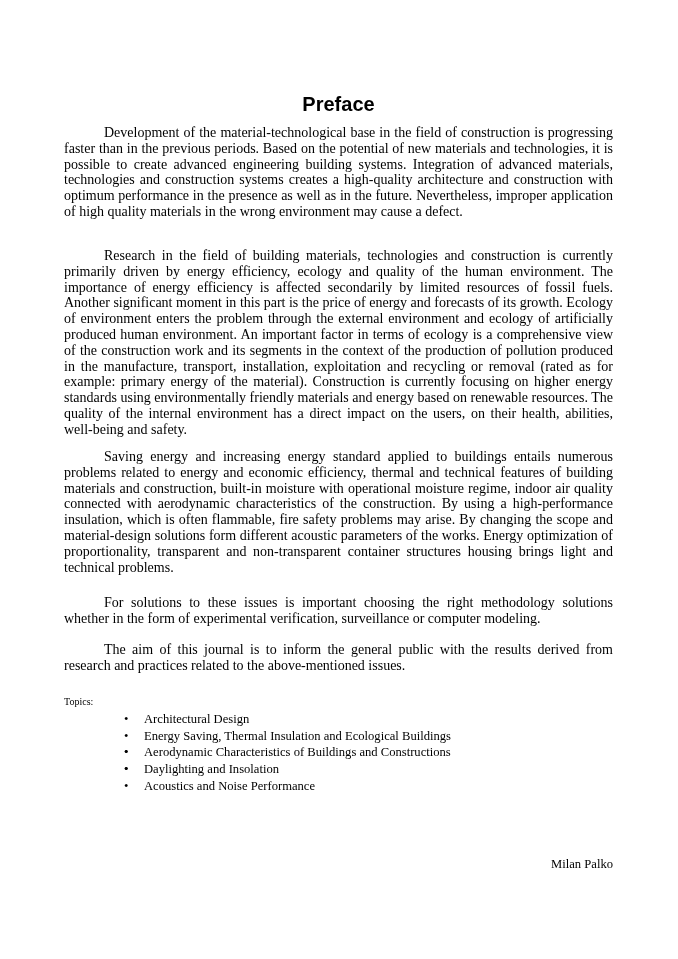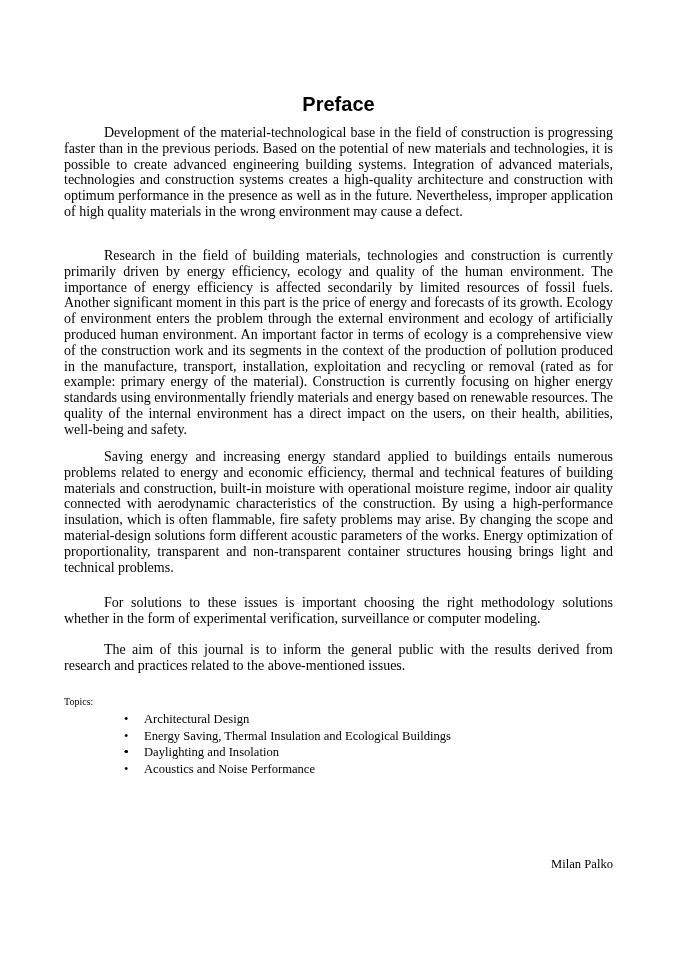--- a/index.html
+++ b/index.html
@@ -46,20 +46,20 @@
   <p class="para p3">Saving energy and increasing energy standard applied to buildings entails numerous problems related to energy and economic efficiency, thermal and technical features of building materials and construction, built-in moisture with operational moisture regime, indoor air quality connected with aerodynamic characteristics of the construction. By using a high-performance insulation, which is often flammable, fire safety problems may arise. By changing the scope and material-design solutions form different acoustic parameters of the works. Energy optimization of proportionality, transparent and non-transparent container structures housing brings light and technical problems.</p>
   <p class="para p4">For solutions to these issues is important choosing the right methodology solutions whether in the form of experimental verification, surveillance or computer modeling.</p>
   <p class="para p5">The aim of this journal is to inform the general public with the results derived from research and practices related to the above-mentioned issues.</p>
 
   <p class="topics-label">Topics:</p>
 
   <ul class="topics">
     <li><span class="bullet">•</span><span>Architectural Design</span></li>
     <li><span class="bullet">•</span><span>Energy Saving, Thermal Insulation and Ecological Buildings</span></li>
     <li><span class="bullet">•</span></li>
-    <li><span class="bullet">•</span></li>
+    <li><span class="bullet">•</span><span>Aerodynamic Characteristics of Buildings and Constructions</span></li>
     <li><span class="bullet">•</span></li>
     <li><span class="bullet">•</span><span>Daylighting and Insolation</span></li>
     <li><span class="bullet">•</span><span>Acoustics and Noise Performance</span></li>
   </ul>
 
   <p class="signature">Milan Palko</p>
 </div>
 
 </body></html>

